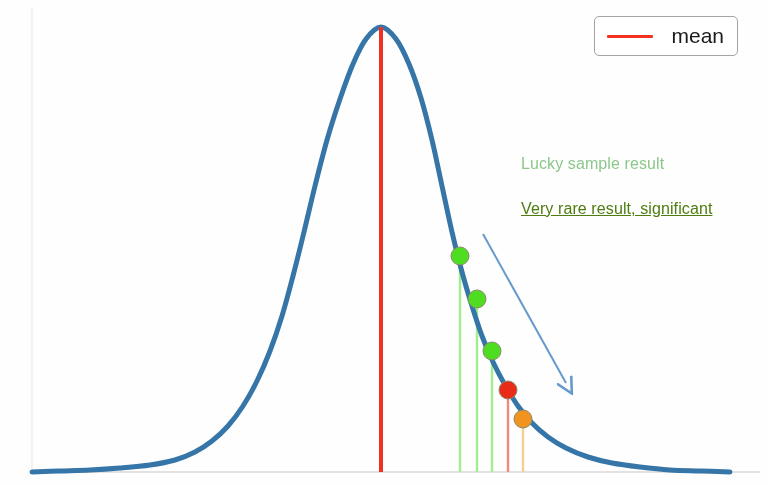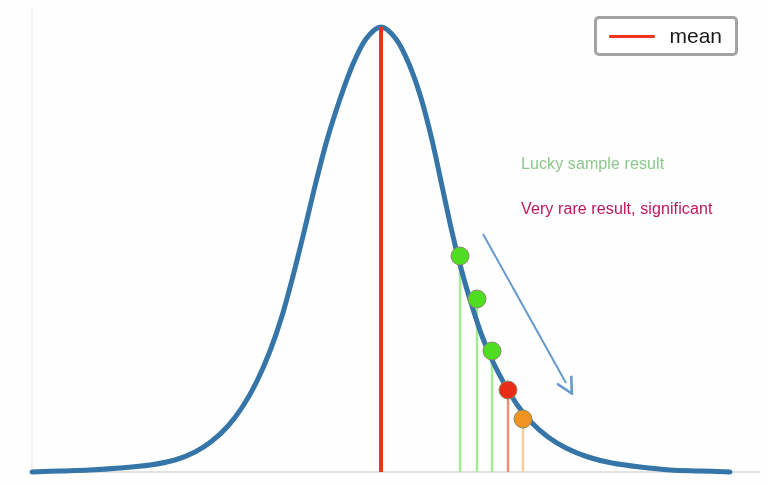--- a/index.html
+++ b/index.html
@@ -41,21 +41,21 @@
     top: 200px;
   }
   #legend-box {
     position: absolute;
     left: 594px;
     top: 16px;
     width: 144px;
     height: 40px;
     box-sizing: border-box;
     background: #ffffff;
-    border: 3px solid #a3a3a3;
+    border: 1px solid #a3a3a3;
     border-radius: 5px;
     display: flex;
     align-items: center;
     padding: 0 9px;
   }
   #legend-swatch-wrap {
     width: 52px;
     display: flex;
     align-items: center;
     justify-content: center;
@@ -108,21 +108,21 @@
     <defs>
       <marker id="arrowhead" markerWidth="9" markerHeight="9" refX="2" refY="4.5" orient="auto">
         <path d="M0,0.4 L8,4.5 L0,8.6" fill="none" stroke="#6699cc" stroke-width="1.3"></path>
       </marker>
     </defs>
     <line id="trend-arrow" stroke="#6699cc" stroke-width="2" marker-end="url(#arrowhead)" x1="483" y1="234" x2="566" y2="383"></line>
   </svg>
 
   <div class="annotation" id="annotation-lucky" style="color: rgb(140, 199, 140);">Lucky sample result</div>
 
-  <div class="annotation" id="annotation-rare" style="color: #be185d;">Very rare result, significant</div>
+  <div class="annotation" id="annotation-rare" style="color: #4d7c0f; text-decoration: underline;">Very rare result, significant</div>
 
   <div id="legend-box">
     <span id="legend-swatch-wrap">
       <span id="legend-swatch" style="background: rgb(244, 50, 31);"></span>
     </span>
     <span id="legend-label">mean</span>
   </div>
 
 </div>
 

